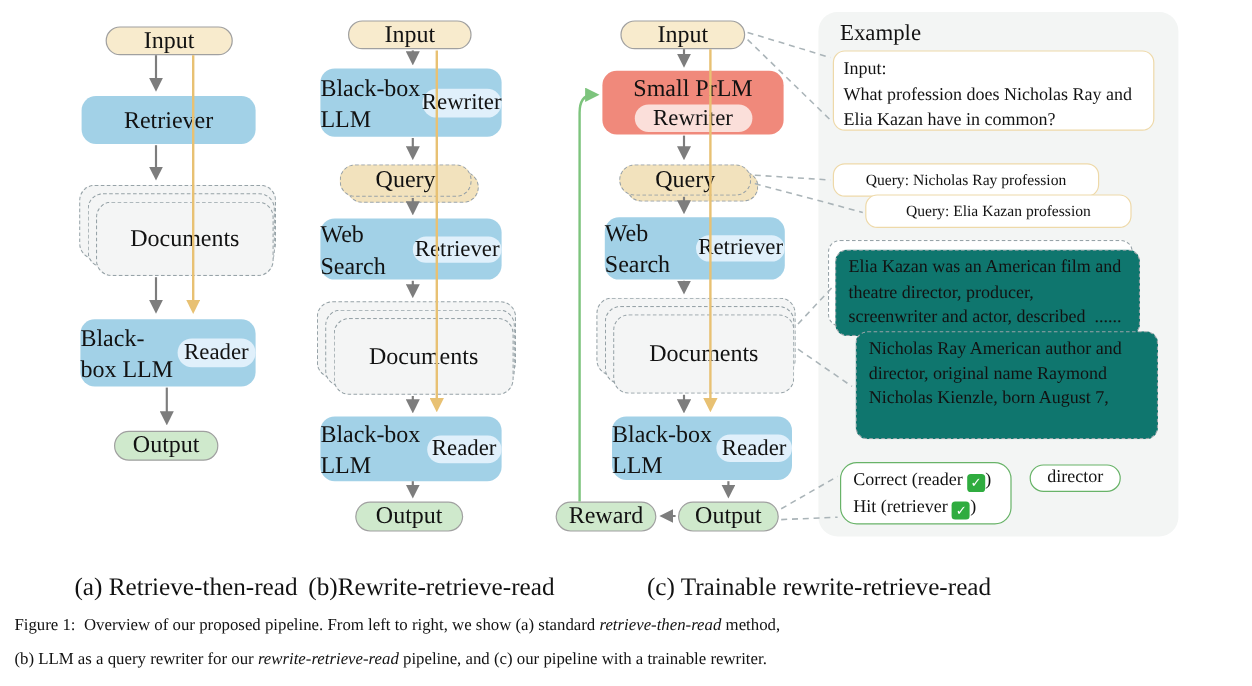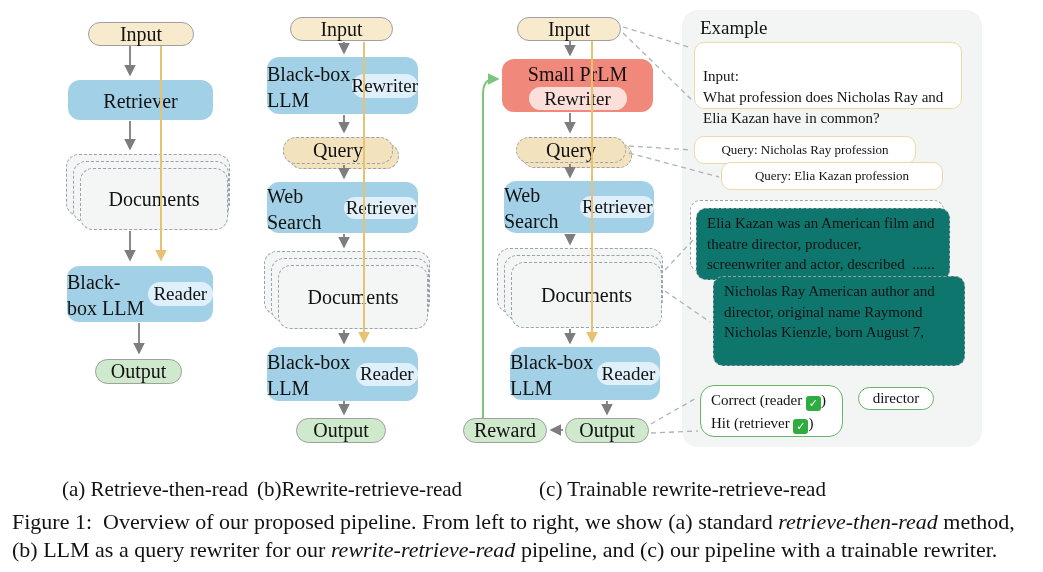--- a/index.html
+++ b/index.html
@@ -17,30 +17,30 @@
   .box-title{font-size:20px;line-height:26px;margin-top:2px;}
   .inner-pill{display:flex;align-items:center;justify-content:center;border-radius:12px;font-size:19px;}
   .ip-blue{background:#e0f0fb;}
   .ip-pink{background:#fbdfda;}
   .docbox{background:#f4f5f5;border:1.4px dashed #97a3a8;border-radius:13px;}
   .doc-label{display:flex;align-items:center;justify-content:center;font-size:20px;font-family:Liberation Serif, serif;}
   .querypill{background:#f2e2bd;border:1.4px dashed #9aa3a8;border-radius:13px;display:flex;align-items:center;justify-content:center;font-size:20px;}
   
   .panel{background:#f3f5f4;border-radius:16px;}
   .panel-title{font-size:19px;}
-  .ex-box{background:#ffffff;border:1.5px solid #eed9a9;border-radius:10px;font-size:15px;line-height:21px;padding:23px 8px;}
+  .ex-box{background:#ffffff;border:1.5px solid #eed9a9;border-radius:10px;font-size:15px;line-height:21px;padding:5px 8px;}
   .ex-query{background:#ffffff;border:1.5px solid #eed9a9;border-radius:10px;font-size:13px;display:flex;align-items:center;justify-content:center;}
   .ex-doc{background:#0f766e;border:1.3px dashed #97a3a8;border-radius:10px;font-size:15px;padding:4px 10px;}
   .ex-doc-back{background:#ffffff;border:1.3px dashed #97a3a8;border-radius:10px;}
   .ex-result{background:#ffffff;border:1.5px solid #68b368;border-radius:14px;font-size:15px;line-height:23px;padding:3px 10px;}
   .ex-answer{background:#ffffff;border:1.5px solid #68b368;border-radius:12px;font-size:15px;display:flex;align-items:center;justify-content:center;text-align:center;}
   .check{display:inline-flex;align-items:center;justify-content:center;width:15px;height:15px;border-radius:3px;background:#2fac3f;color:#ffffff;font-size:11px;font-weight:bold;vertical-align:-2px;font-family:"DejaVu Sans",sans-serif;}
   
   .subcap{font-size:21px;text-align:center;}
-  .figcap{font-size:22px;line-height:28px;}
+  .figcap{font-size:14px;line-height:28px;}
   .it{font-style:italic;}
   svg.overlay{position:absolute;left:0;top:0;pointer-events:none;z-index:6;}
   .z1{z-index:1}.z2{z-index:2}.z3{z-index:3}
 </style>
 </head>
 <body>
 
 <div class="canvas">
 
   <div class="abs pill cream z2" style="left:88px;top:22px;width:106px;height:24px">

